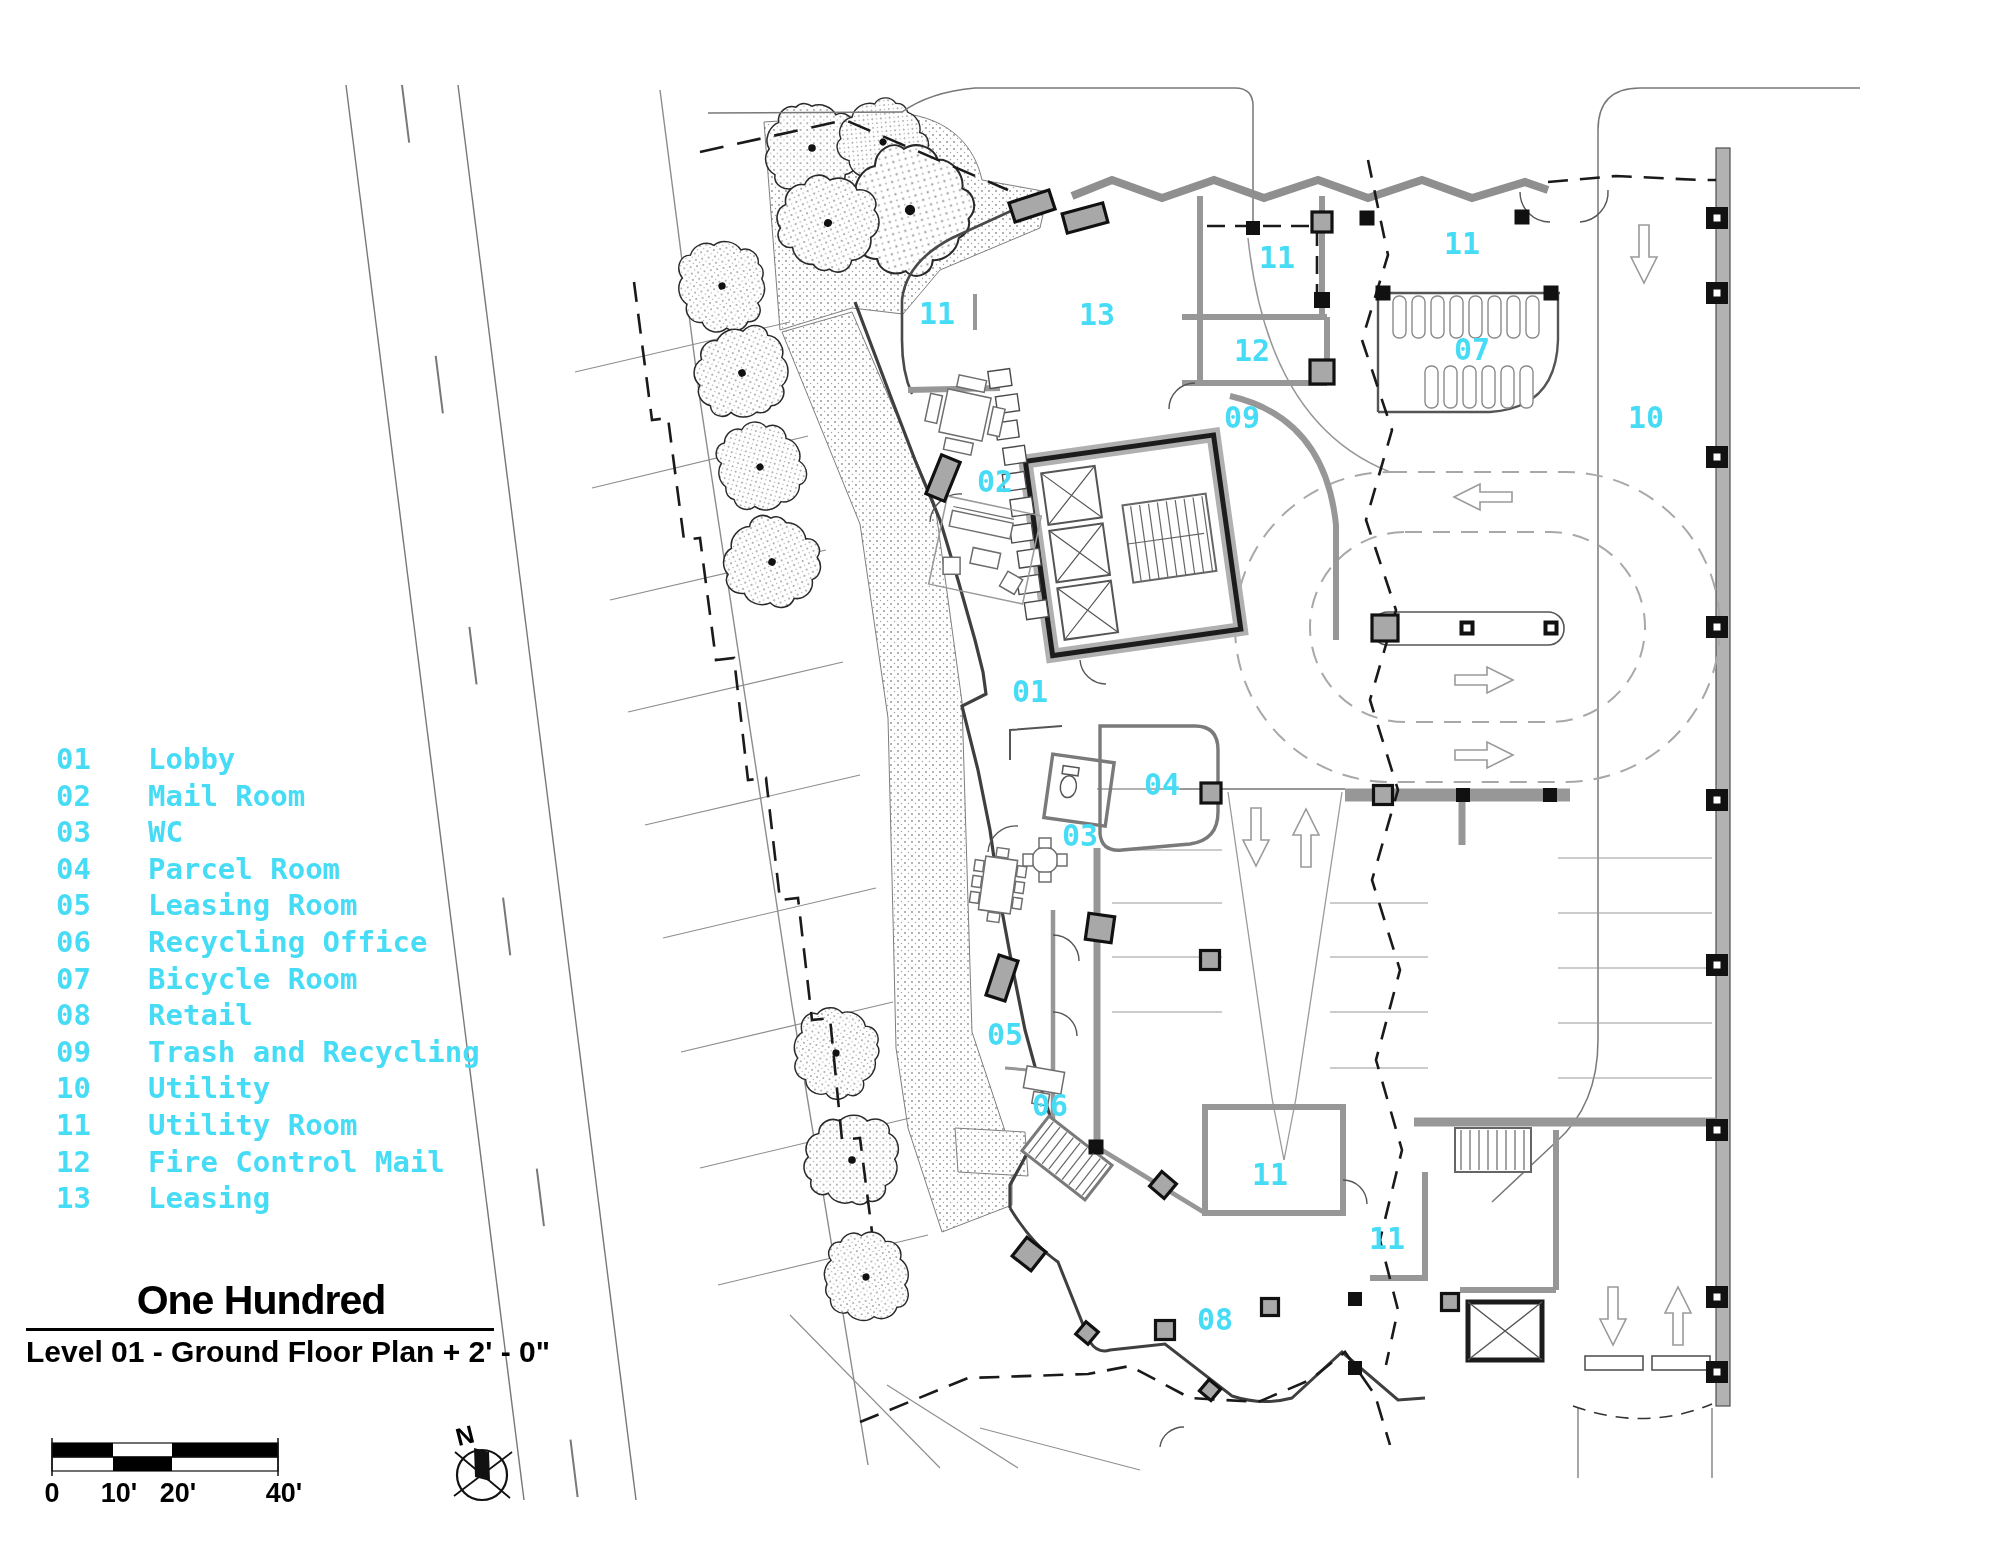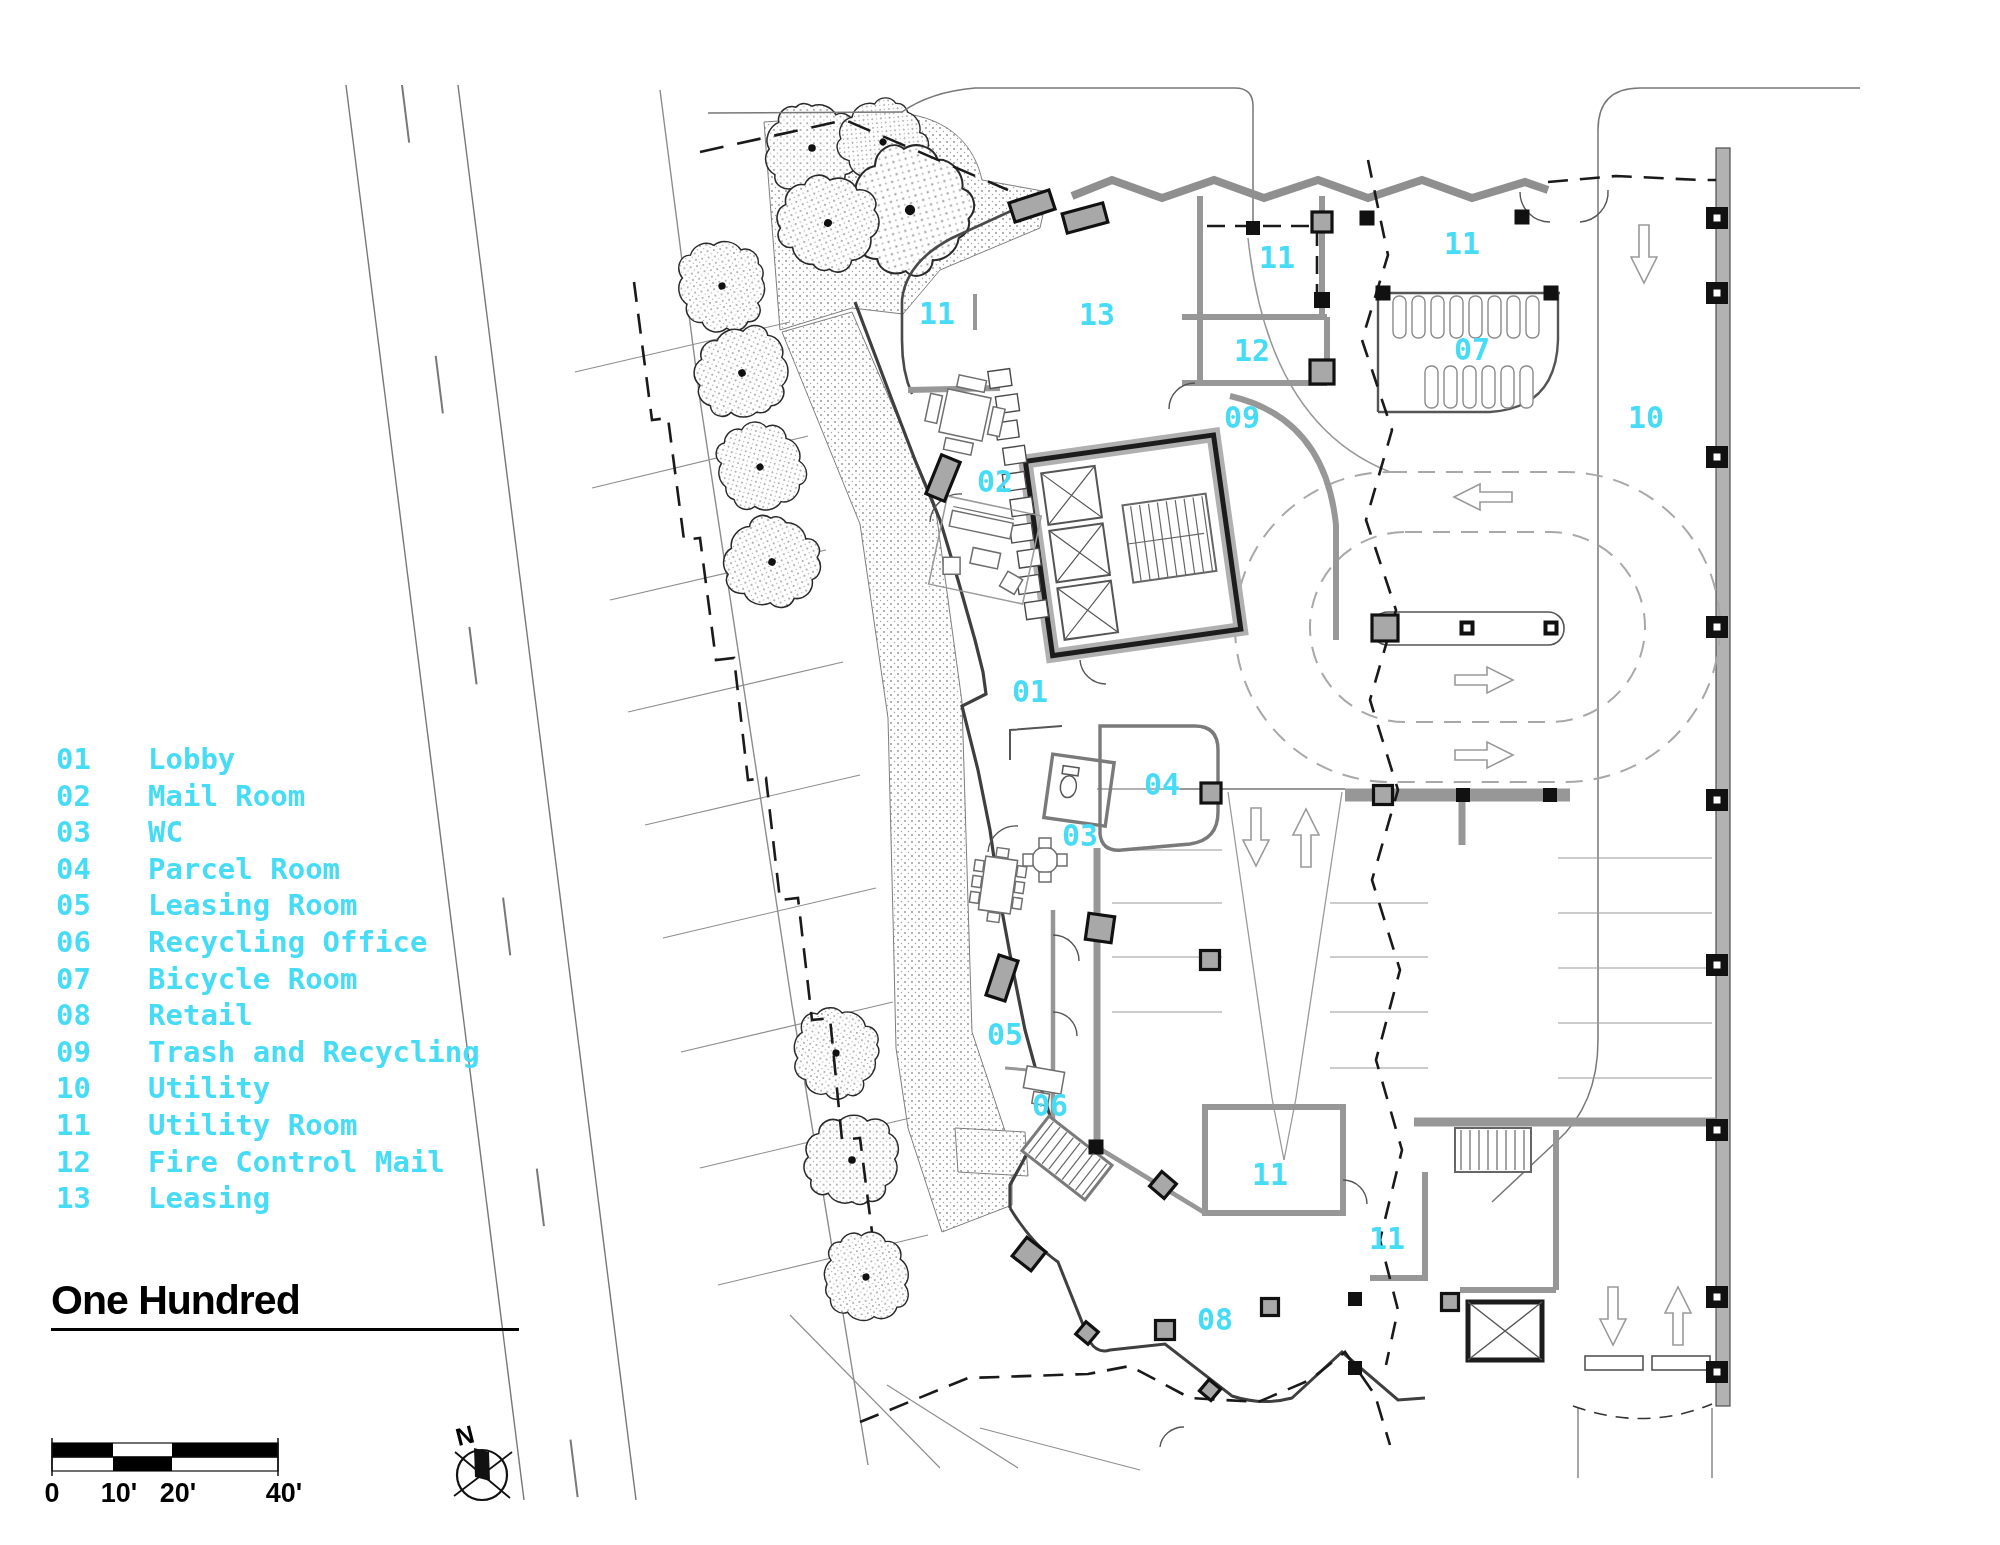--- a/index.html
+++ b/index.html
@@ -2,21 +2,21 @@
 <html><head>
 <meta charset="utf-8">
 <style>
   html,body{margin:0;padding:0;background:#ffffff;}
   body{width:2000px;height:1545px;position:relative;font-family:"Liberation Sans",sans-serif;overflow:hidden;}
   svg#plan{position:absolute;left:0;top:0;width:2000px;height:1545px;}
   .legend{position:absolute;left:56px;top:741px;font-family:"DejaVu Sans Mono",monospace;
           font-weight:bold;font-size:29px;line-height:36.6px;}
   .legend .row{display:flex;}
   .legend .num{width:92px;flex:0 0 92px;}
-  .titleblock{position:absolute;left:51px;top:1278px;width:470px;color:#000;}
+  .titleblock{position:absolute;left:26px;top:1278px;width:470px;color:#000;text-align:center;}
   .titleblock h1{margin:0;font-size:41px;line-height:44px;letter-spacing:-1px;font-weight:bold;}
   .titleblock .rule{border-top:3px solid #000;margin:6px 0 4px 0;width:468px;height:0;}
   .titleblock .subtitle{font-size:30px;font-weight:bold;white-space:nowrap;}
   text.roomlbl{font-family:"DejaVu Sans Mono",monospace;font-weight:bold;font-size:30px;text-anchor:middle;}
   text.scalelbl{font-family:"Liberation Sans",sans-serif;font-weight:bold;font-size:27px;text-anchor:middle;fill:#000;}
   text.northlbl{font-family:"Liberation Sans",sans-serif;font-weight:bold;font-size:25px;fill:#000;text-anchor:middle;}
 </style>
 </head>
 <body>
 
@@ -568,13 +568,14 @@
     </div>
     <div class="row">
       <span class="num">13</span>
       <span>Leasing</span>
     </div>
   </div>
 
 <div class="titleblock">
   <h1>One Hundred</h1>
   <div class="rule"></div>
+  <div class="subtitle">Level 01 - Ground Floor Plan + 2' - 0"</div>
 </div>
 
 </body></html>

